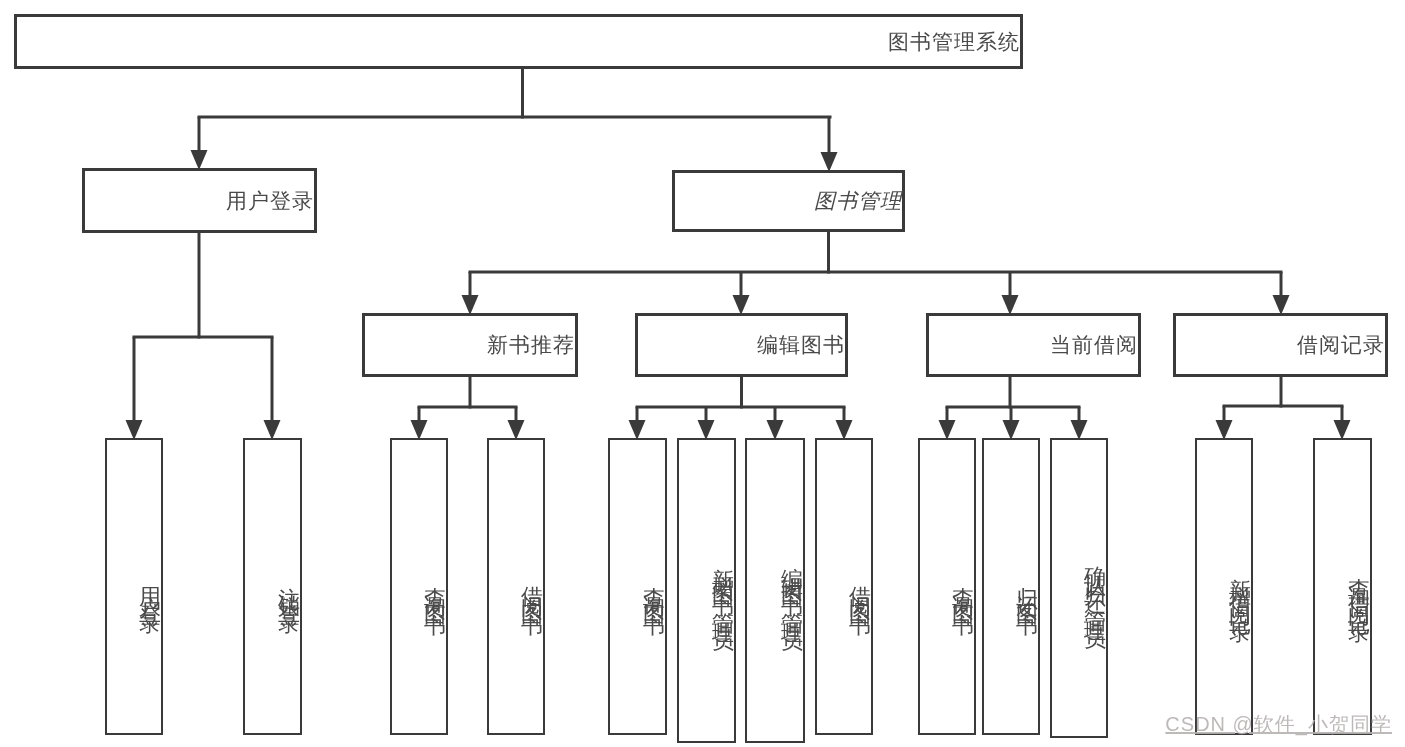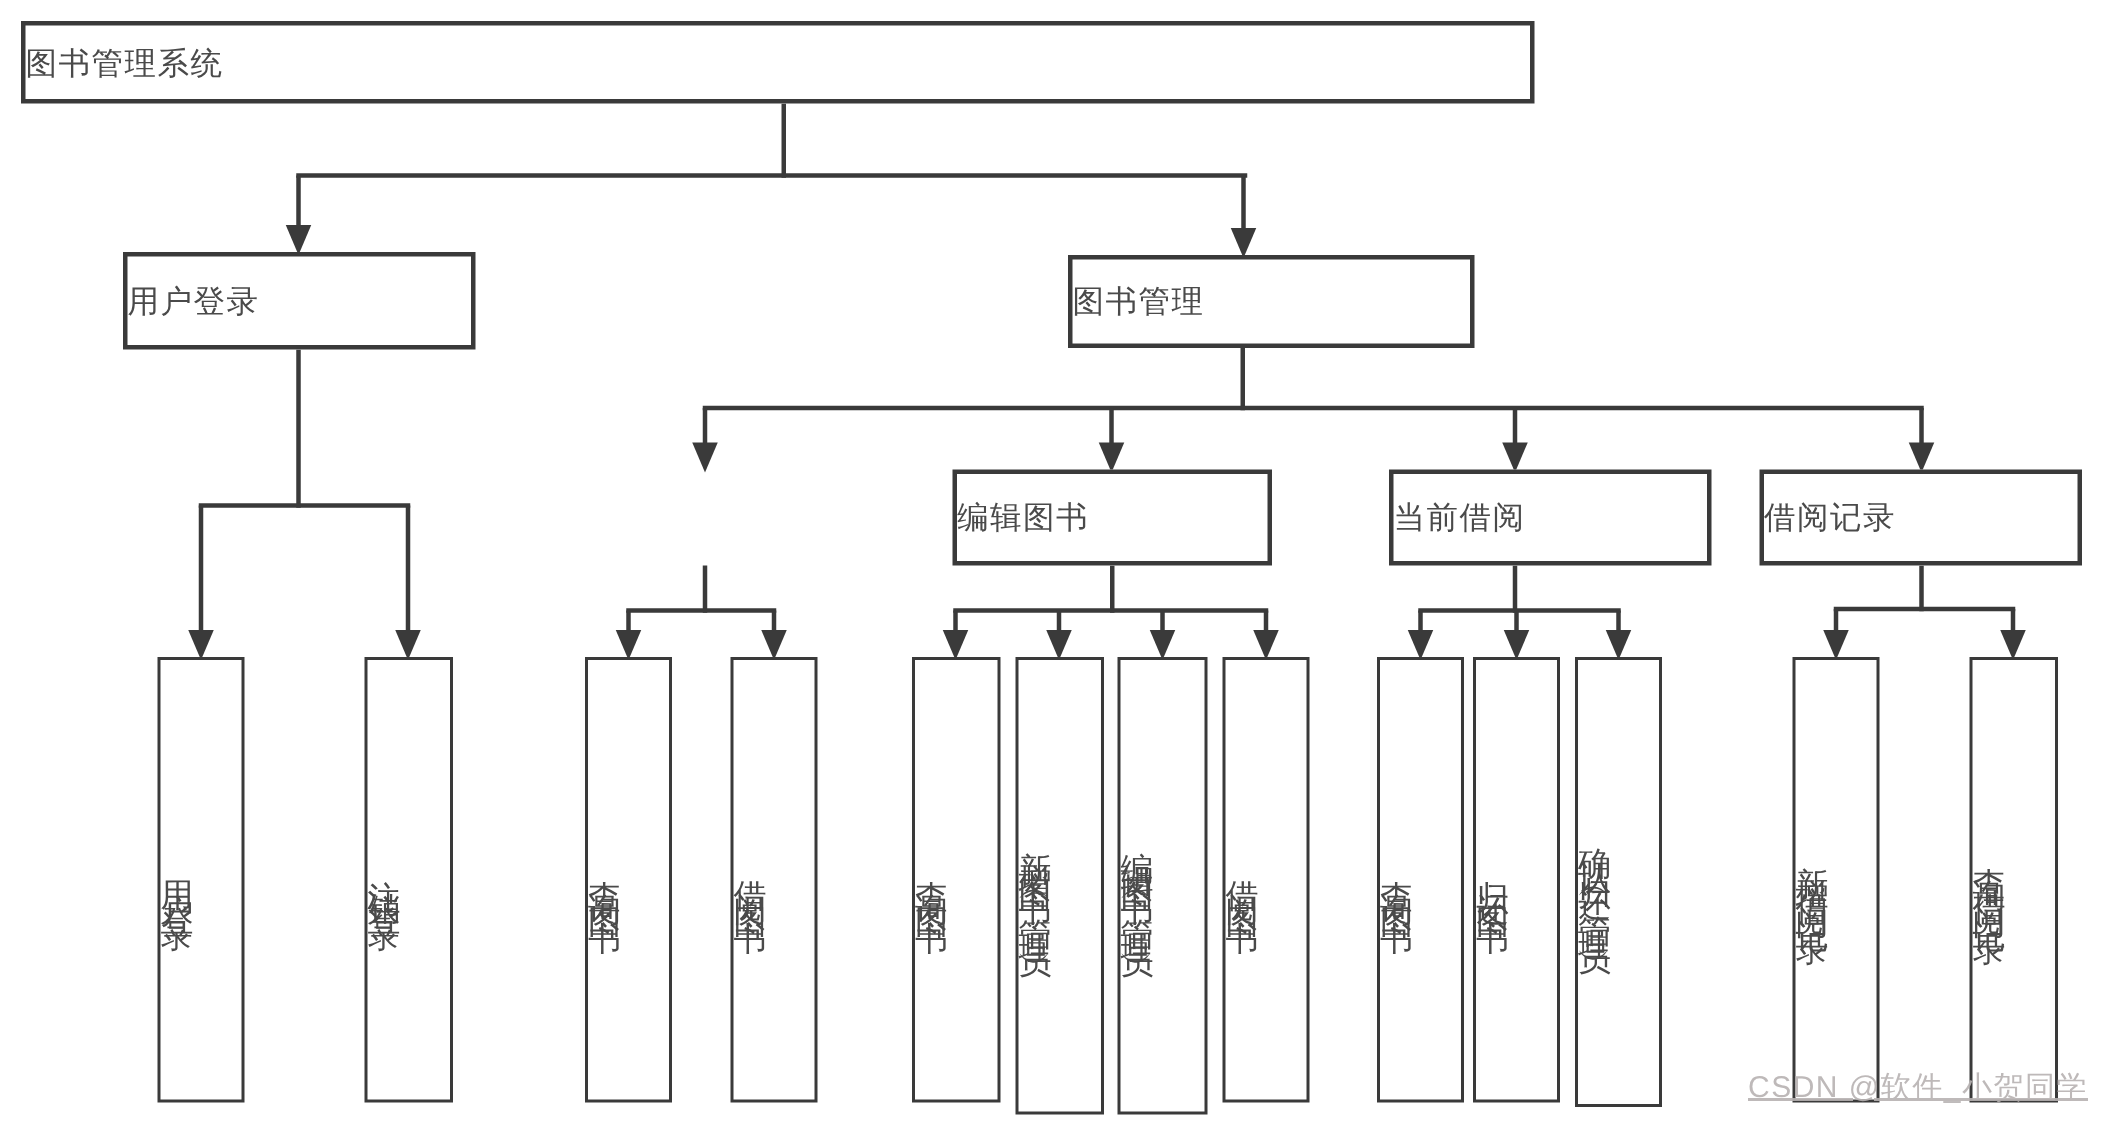--- a/index.html
+++ b/index.html
@@ -27,21 +27,21 @@
   }
   #connectors line { stroke: currentColor; stroke-width: 3; }
   #connectors line.h { stroke-linecap: square; }
   #connectors polygon { fill: currentColor; stroke: none; }
   .box {
     position: absolute;
     border: 3px solid var(--line);
     background: #fff;
     display: flex;
     align-items: center;
-    justify-content: flex-start;
+    justify-content: flex-end;
     color: var(--text);
     z-index: 2;
   }
   .hlabel {
     font-size: 21px;
     letter-spacing: 1px;
     white-space: nowrap;
   }
   .vlabel {
     writing-mode: vertical-rl;
@@ -146,24 +146,27 @@
     </g>
   </svg>
 
   <div class="box" style="left:14px; top:14px; width:1009px; height:55px;">
     <span class="hlabel">图书管理系统</span>
   </div>
 
   <div class="box" style="left:82px; top:168px; width:235px; height:65px;">
     <span class="hlabel">用户登录</span>
   </div>
-  <div class="box" style="left:712px; top:170px; width:271px; height:62px;">
+  <div class="box" style="left:672px; top:170px; width:233px; height:62px;font-style:italic;">
     <span class="hlabel">图书管理</span>
   </div>
 
+  <div class="box" style="left:362px; top:313px; width:216px; height:64px;">
+    <span class="hlabel">新书推荐</span>
+  </div>
   <div class="box" style="left:635px; top:313px; width:213px; height:64px;">
     <span class="hlabel">编辑图书</span>
   </div>
   <div class="box" style="left:902px; top:313px; width:215px; height:64px;margin-left:24px;">
     <span class="hlabel">当前借阅</span>
   </div>
   <div class="box" style="left:1173px; top:313px; width:215px; height:64px;">
     <span class="hlabel">借阅记录</span>
   </div>
 

